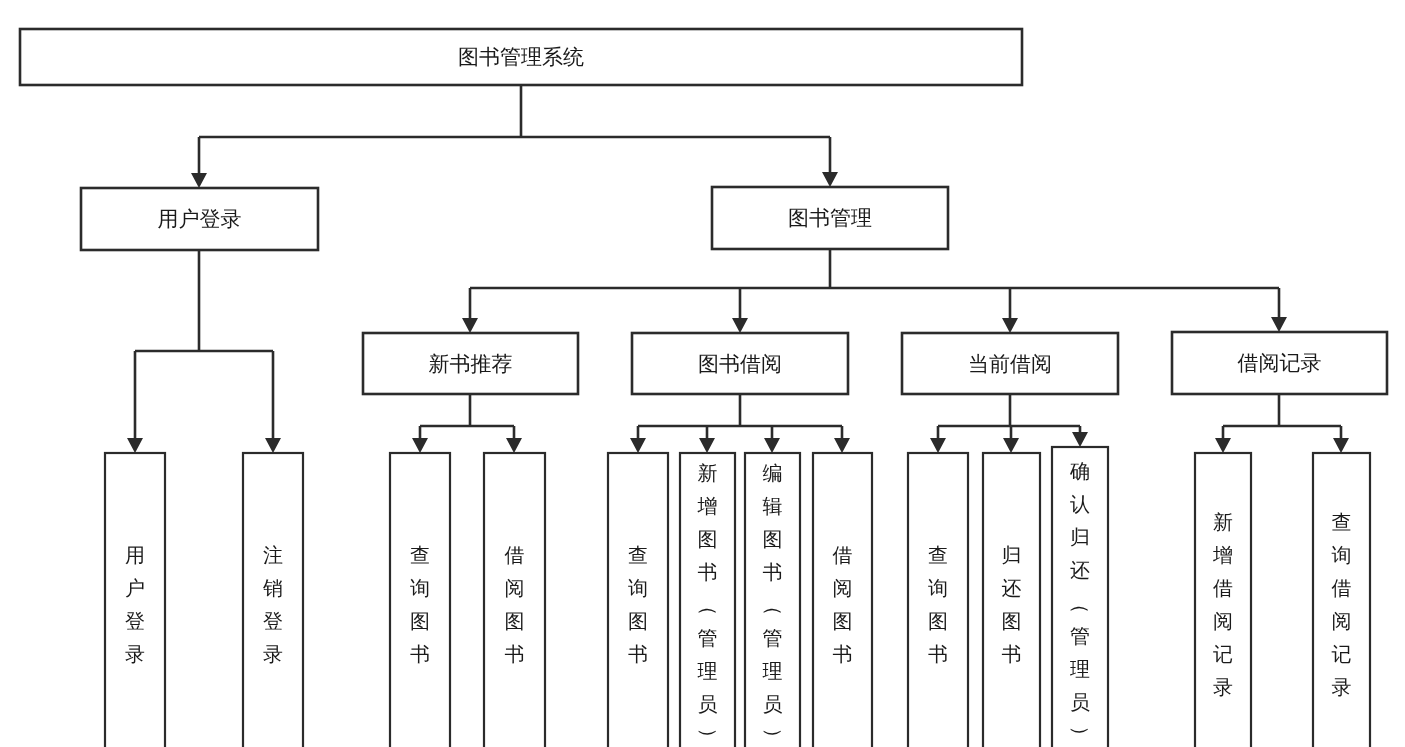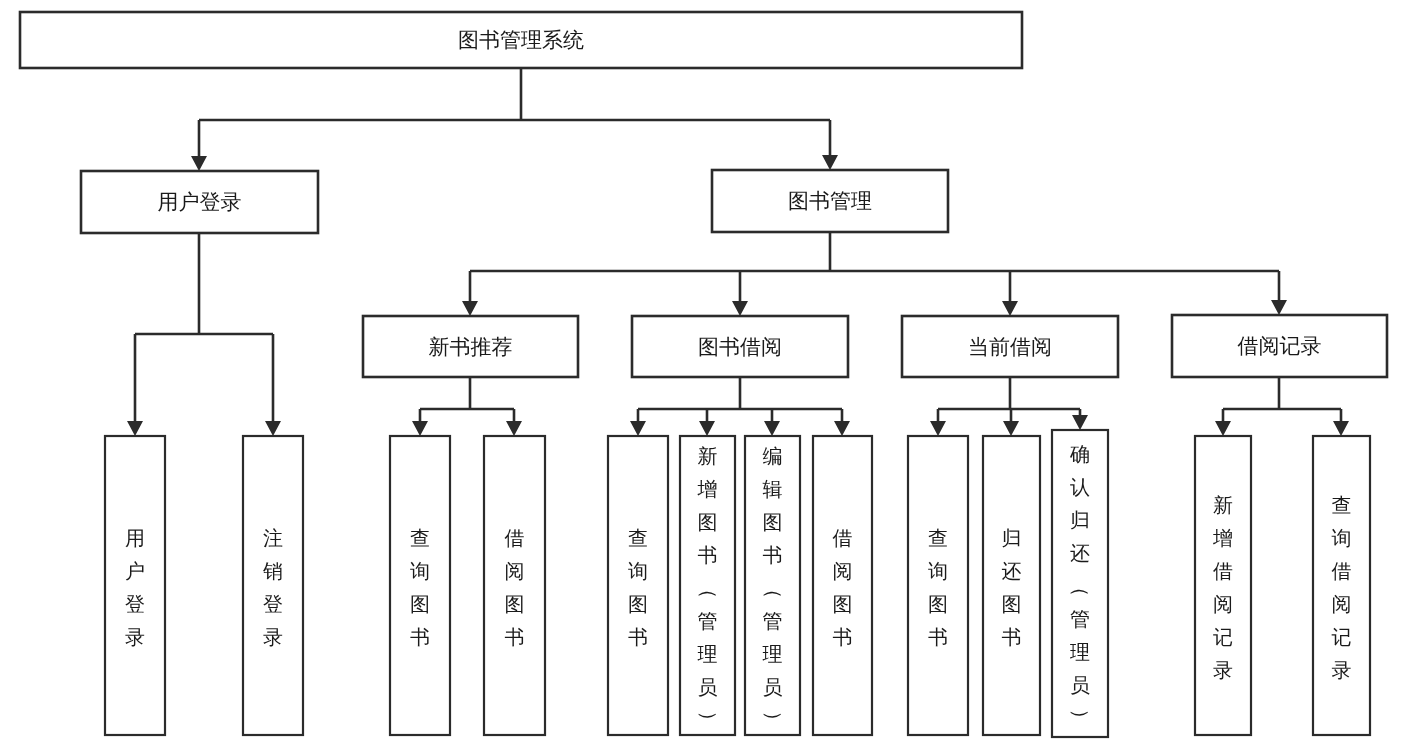--- a/index.html
+++ b/index.html
@@ -12,20 +12,21 @@
     width: 1405px;
     height: 747px;
     font-family: "DejaVu Sans", "Liberation Sans", sans-serif;
     overflow: hidden;
     position: relative;
   }
   #diagram-root {
     position: relative;
     width: 1405px;
     height: 530px;
+    margin-top: 17px;
   }
   svg.diagram-canvas {
     position: absolute;
     top: 0;
     left: 0;
     width: 1405px;
     height: 747px;
     display: block;
   }
   .node-box {

